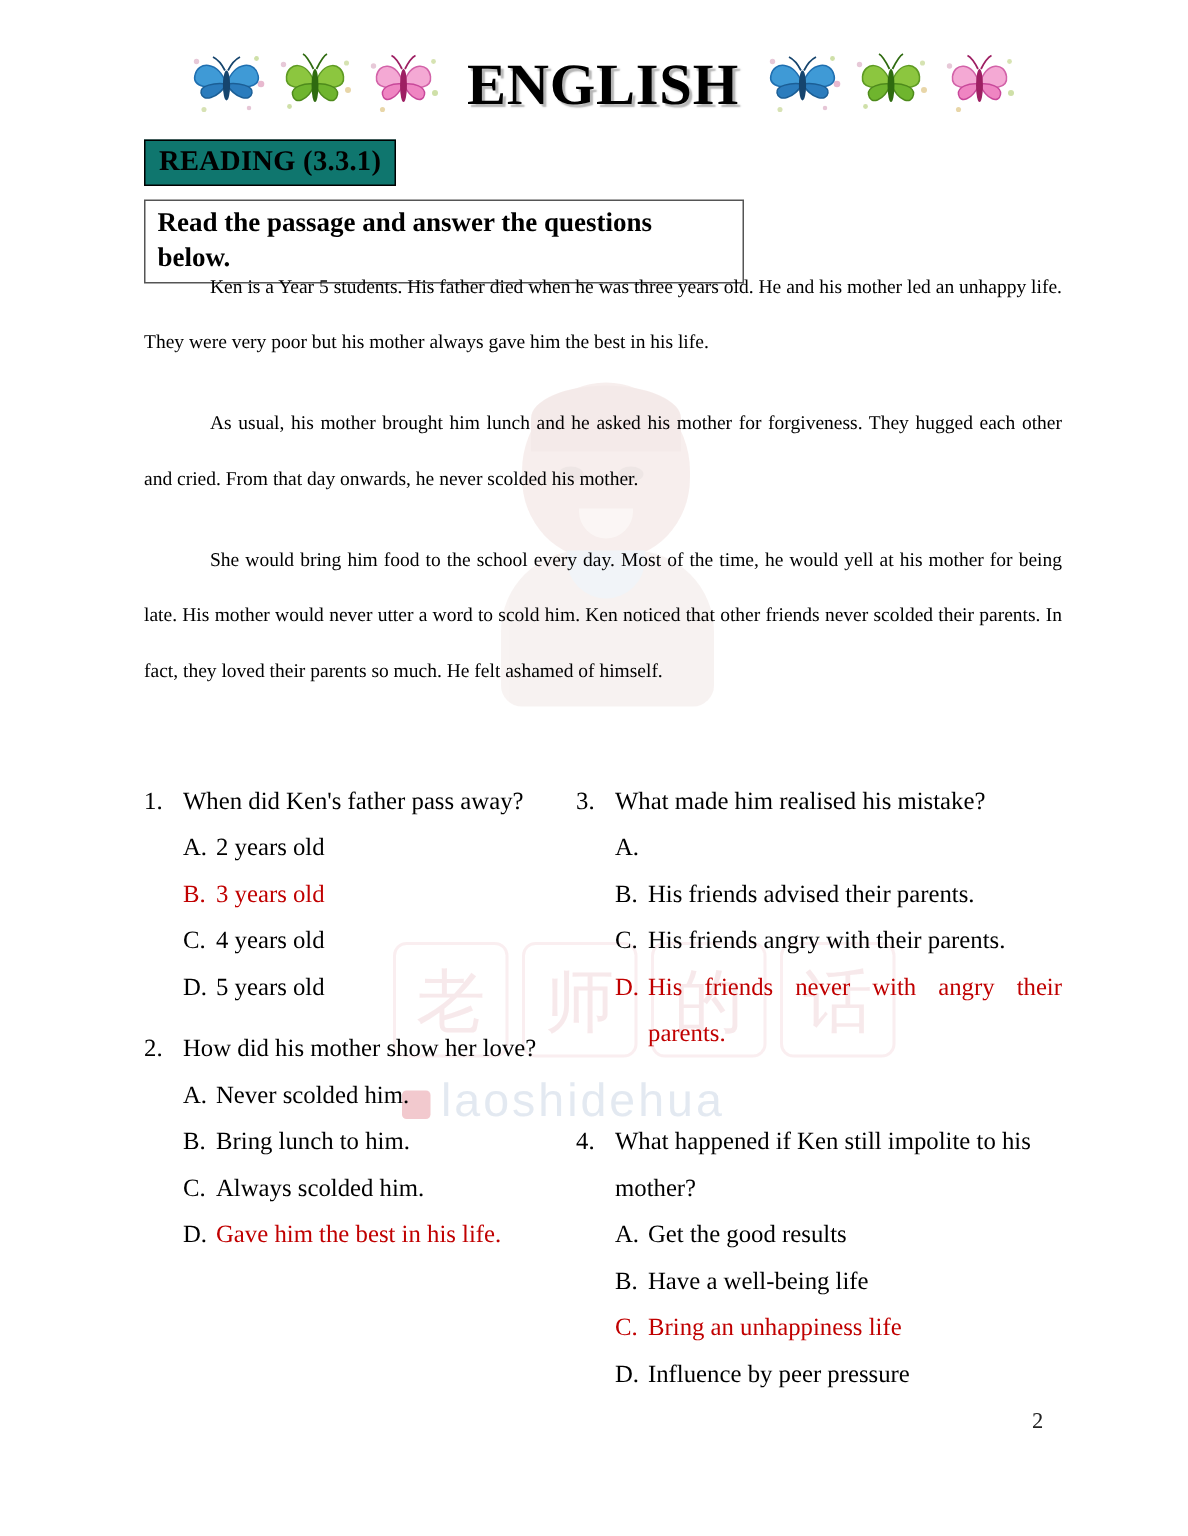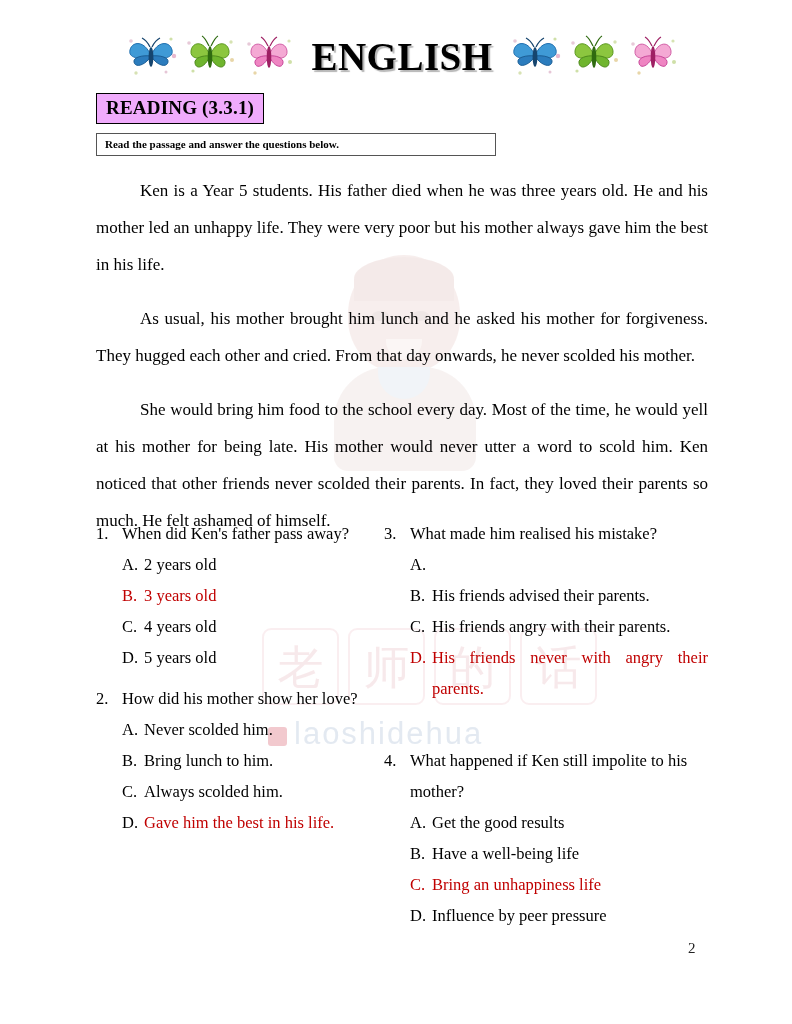--- a/index.html
+++ b/index.html
@@ -154,48 +154,48 @@
     text-shadow: 2px 2px 1px rgba(120,120,120,0.55);
     white-space: nowrap;
     font-family: "Liberation Serif", serif;
   }
 
   
   .reading-badge {
     position: absolute;
     left: 96px;
     top: 93px;
-    background: #f0abfc;
+    background: #0f766e;
     border: 1.5px solid #000000;
     padding: 2px 9px 3px 9px;
     font-size: 19px;
     font-weight: bold;
     letter-spacing: 0.2px;
     line-height: 1.25;
   }
 
   .instruction-box {
     position: absolute;
     left: 96px;
     top: 133px;
     width: 382px;
     border: 1.5px solid #555555;
     padding: 3px 8px 4px 8px;
-    font-size: 11px;
+    font-size: 18px;
     font-weight: bold;
     line-height: 1.3;
   }
 
   
   .passage {
     position: absolute;
     left: 96px;
     top: 172px;
     width: 612px;
-    font-size: 17px;
+    font-size: 13px;
     line-height: 37px;
     text-align: justify;
   }
   .passage p {
     margin: 0 0 17px 0;
     text-indent: 44px;
   }
 
   
   .questions {

